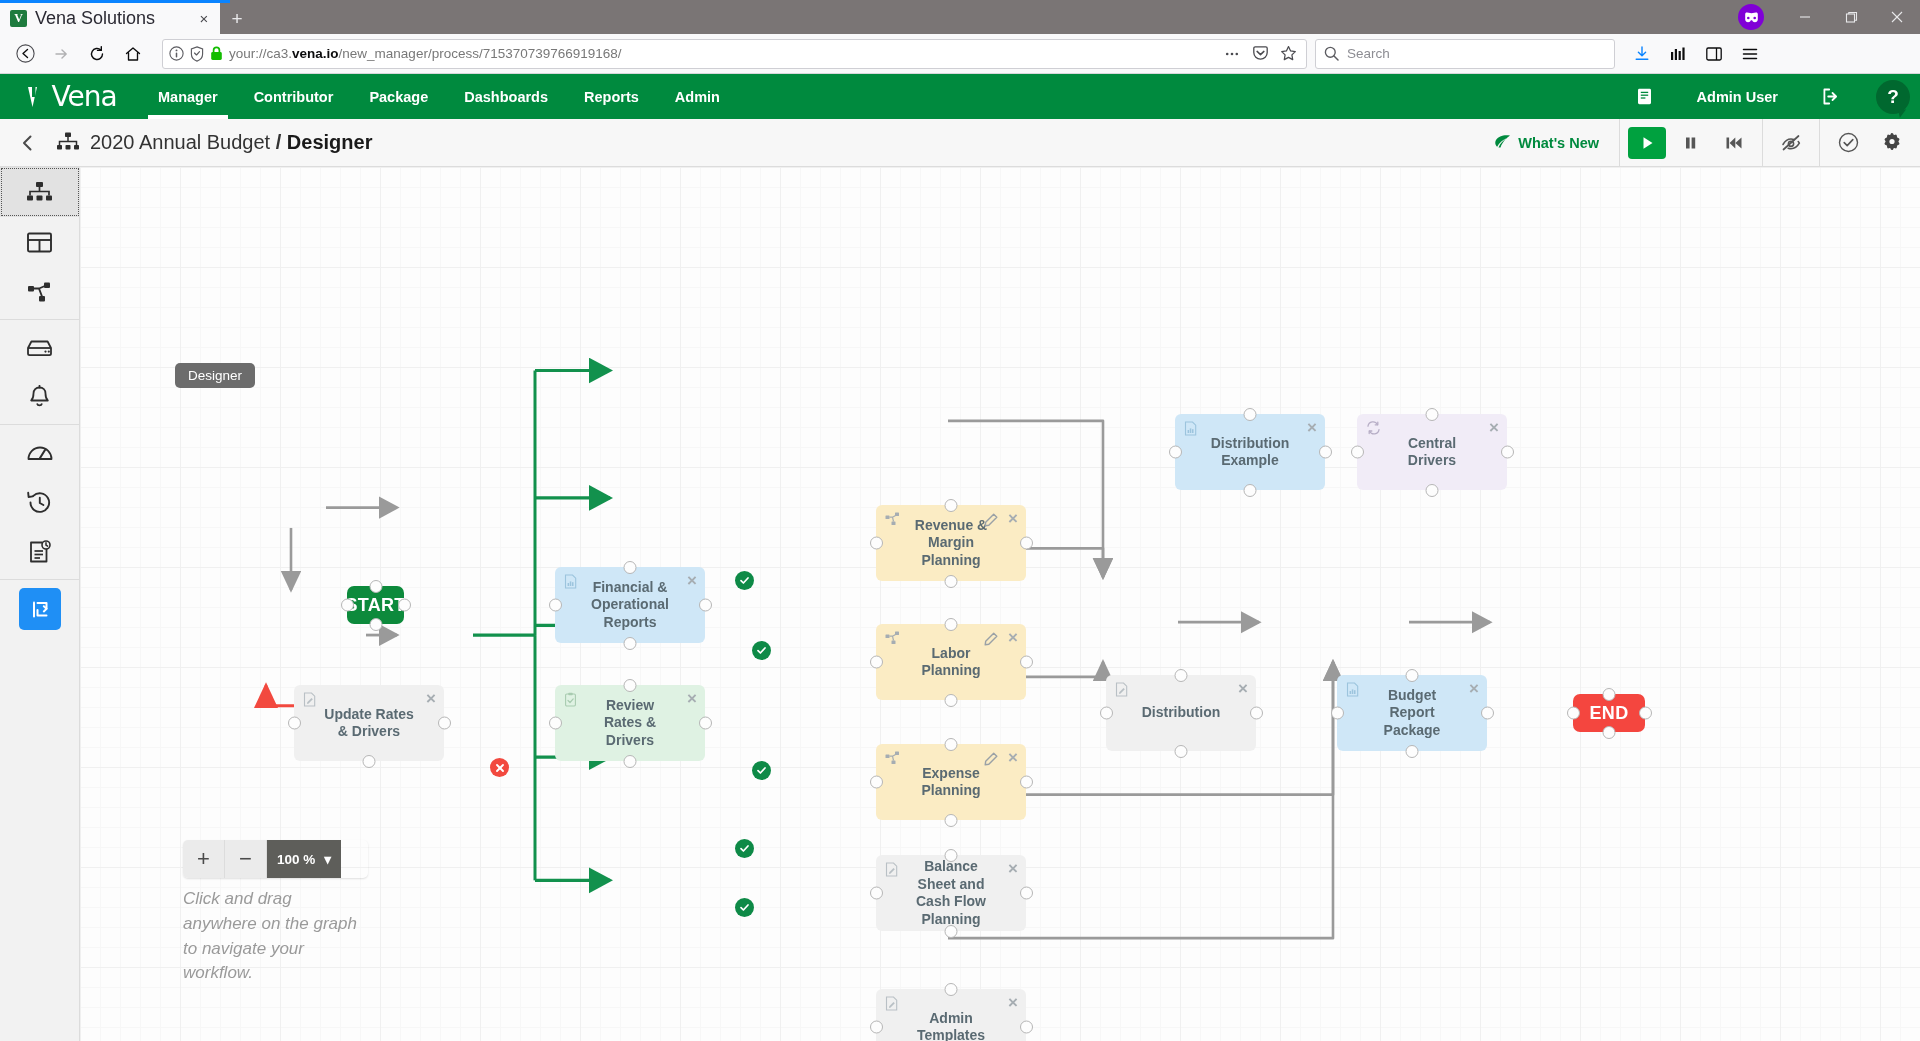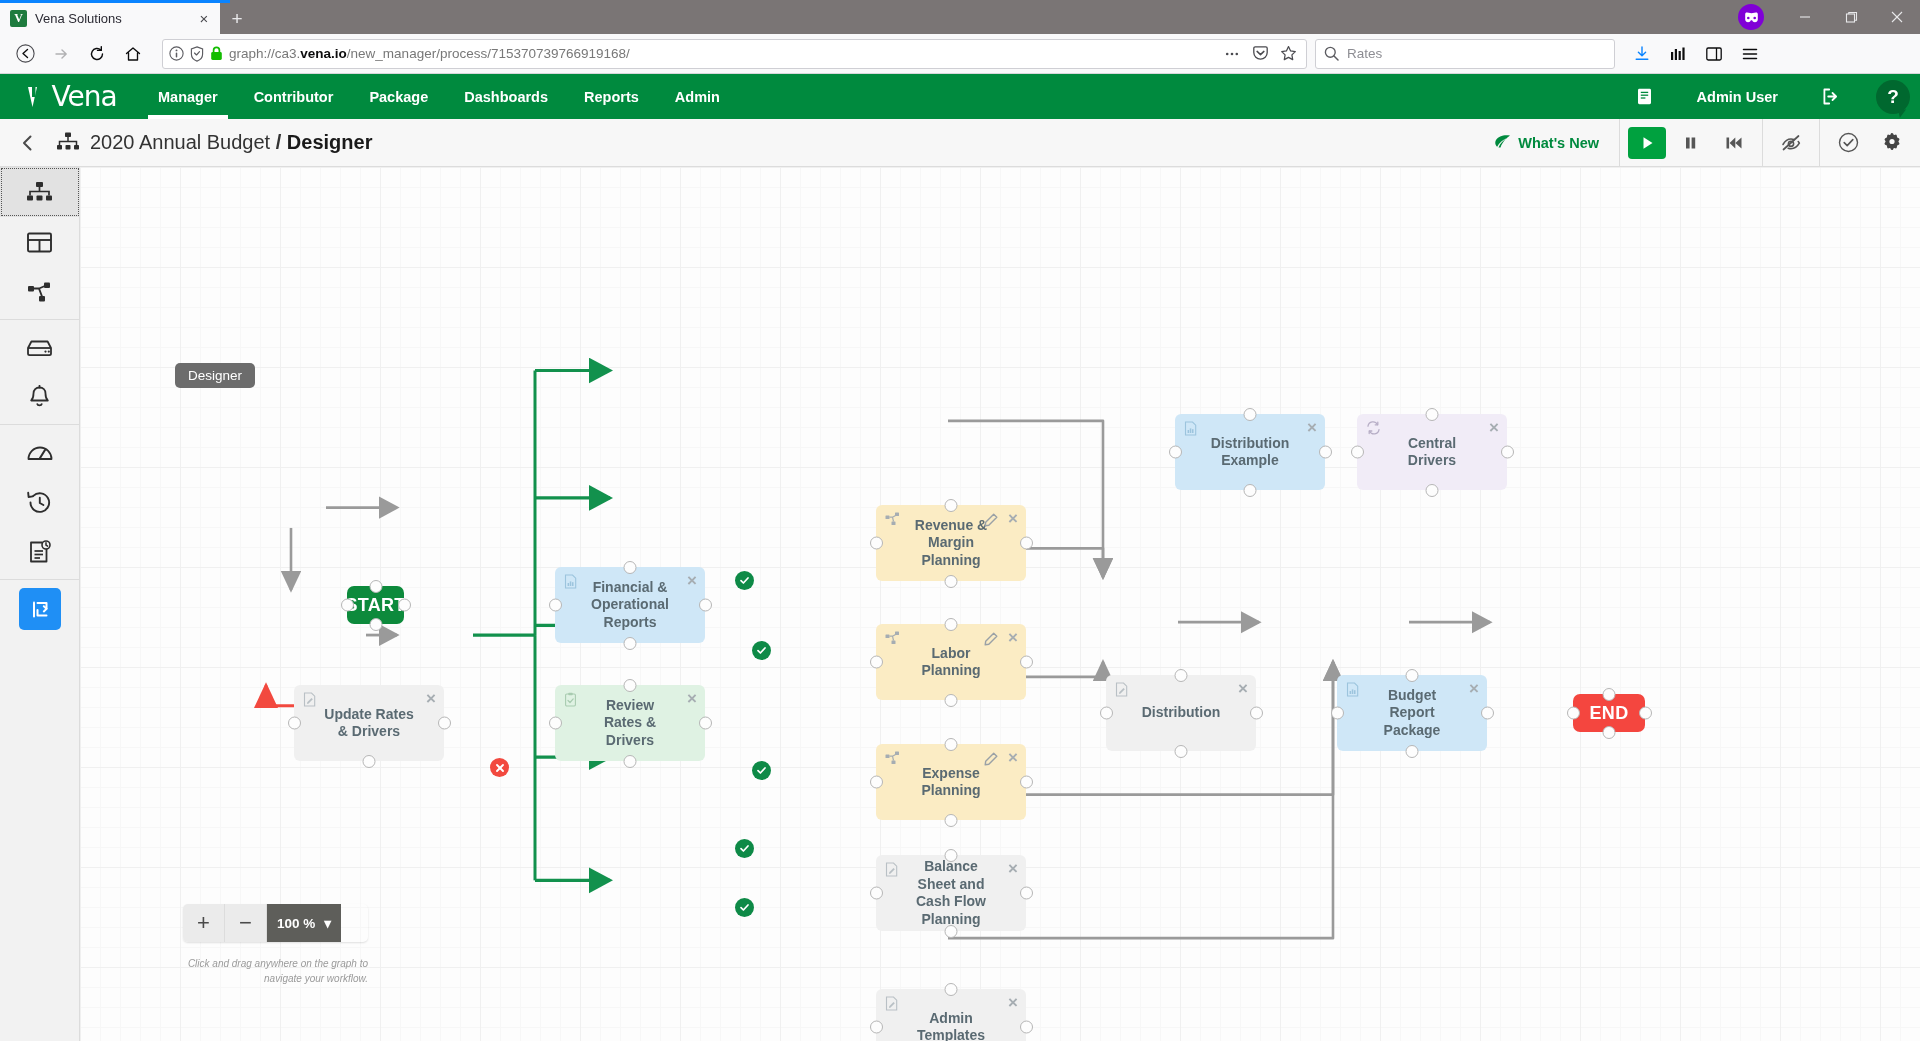--- a/index.html
+++ b/index.html
@@ -26,21 +26,21 @@
     display: flex; align-items: center; padding: 0 6px 0 10px; gap: 8px;
     position: relative;
   }
   .tab-favicon {
     width: 17px; height: 17px; background: #1e7b3e; border-radius: 2px;
     display: flex; align-items: center; justify-content: center;
     color: #fff; font-size: 12px; font-weight: bold; flex: none;
     font-family: "Liberation Serif", serif;
   }
   .tab-title {
-    font-size: 13px; color: #2b2a33; white-space: nowrap; overflow: hidden;
+    font-size: 18px; color: #2b2a33; white-space: nowrap; overflow: hidden;
     text-overflow: ellipsis; flex: 1;
   }
   .tab-close {
     width: 20px; height: 20px; display: flex; align-items: center; justify-content: center;
     color: #4a4a4f; font-size: 15px; flex: none; cursor: pointer;
   }
   .newtab {
     width: 34px; height: 31px; display: flex; align-items: center; justify-content: center;
     color: #e8e8ea; font-size: 19px; cursor: pointer;
   }
@@ -238,22 +238,22 @@
   .zbtn {
     width: 42px; height: 38px; background: #ebebeb; color: #4a4a4a;
     display: flex; align-items: center; justify-content: center;
     font-size: 22px; cursor: pointer; border-right: 1px solid #dcdcdc;
   }
   .zval {
     background: #5e5e5a; color: #fff; font-size: 13.5px; font-weight: bold;
     padding: 0 10px; display: flex; align-items: center; gap: 9px; cursor: pointer;
   }
   .zoomhint {
-    margin-top: 15px; width: 185px; text-align: right;
-    font-size: 10px; color: #9a9a9a; font-style: italic; line-height: 1.45;
+    margin-top: 9px; width: 185px; text-align: left;
+    font-size: 17px; color: #9a9a9a; font-style: italic; line-height: 1.45;
   }
 </style>
 </head>
 <body>
 
 <div class="browser">
 
   <div class="tabstrip">
     <div class="tabstrip-accent"></div>
     <div class="tab">
@@ -323,21 +323,21 @@
           </svg>
         <svg width="14" height="16" viewBox="0 0 14 16">
             <path d="M7 .9l5.6 2v5.2c0 3.6-2.6 6-5.6 7-3-1-5.6-3.4-5.6-7V2.9L7 .9z" fill="none" stroke="#5c5c61" stroke-width="1.15"></path>
             <path d="M4.5 7l2 2 3-3.3" fill="none" stroke="#5c5c61" stroke-width="1.15" stroke-linecap="round" stroke-linejoin="round"></path>
           </svg>
         <svg width="13" height="15" viewBox="0 0 13 15">
             <rect x="1.2" y="6" width="10.6" height="8" rx="1.4" fill="#12bc00"></rect>
             <path d="M3.6 6V4.2a2.9 2.9 0 0 1 5.8 0V6" fill="none" stroke="#12bc00" stroke-width="1.7"></path>
           </svg>
       </span>
-      <span class="url-text"><span>graph://</span><span>ca3.</span><b>vena.io</b><span>/new_manager/process/715370739766919168/</span></span>
+      <span class="url-text"><span>your://</span><span>ca3.</span><b>vena.io</b><span>/new_manager/process/715370739766919168/</span></span>
       <span class="url-right">
         <span class="url-ico-btn">
           <svg width="16" height="16" viewBox="0 0 16 16">
               <circle cx="3.2" cy="8" r="1.3" fill="#4a4a4f"></circle>
               <circle cx="8" cy="8" r="1.3" fill="#4a4a4f"></circle>
               <circle cx="12.8" cy="8" r="1.3" fill="#4a4a4f"></circle>
             </svg>
         </span>
         <span class="url-ico-btn">
           <svg width="17" height="17" viewBox="0 0 17 17">
@@ -351,21 +351,21 @@
             </svg>
         </span>
       </span>
     </div>
 
     <div class="searchbar">
       <svg width="15" height="15" viewBox="0 0 15 15">
           <circle cx="6.3" cy="6.3" r="4.9" fill="none" stroke="#5c5c61" stroke-width="1.35"></circle>
           <line x1="10" y1="10" x2="14" y2="14" stroke="#5c5c61" stroke-width="1.5" stroke-linecap="round"></line>
         </svg>
-      <span class="search-ph">Rates</span>
+      <span class="search-ph">Search</span>
     </div>
 
     <div class="navbar-right">
       <div class="nav-btn">
         <svg width="18" height="18" viewBox="0 0 18 18">
             <path d="M9 2v8.5M5.4 7.2L9 10.8l3.6-3.6M3.2 14.2h11.6" fill="none" stroke="#0a84ff" stroke-width="1.4" stroke-linecap="round" stroke-linejoin="round"></path>
           </svg>
       </div>
       <div class="nav-btn">
         <svg width="18" height="18" viewBox="0 0 18 18">

